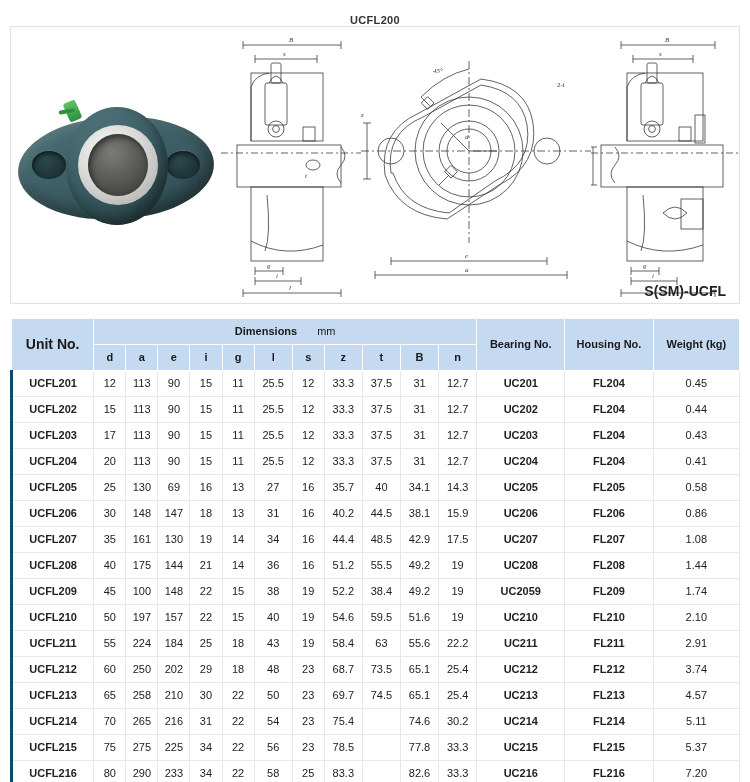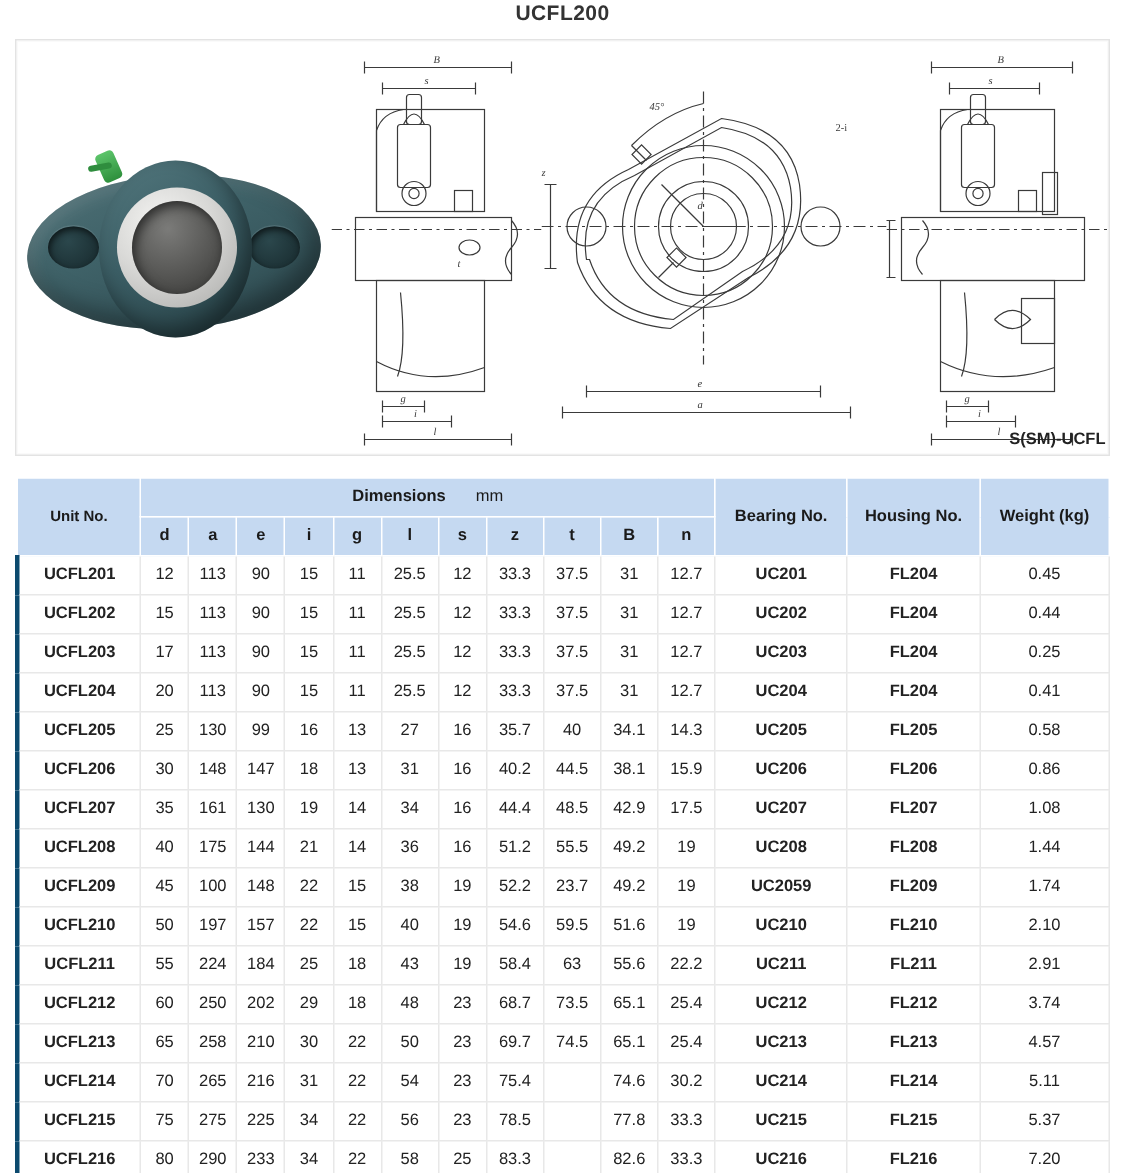--- a/index.html
+++ b/index.html
@@ -8,22 +8,22 @@
     margin: 0; padding: 0;
     width: 750px; height: 782px;
     background: #ffffff;
     font-family: "Liberation Sans", sans-serif;
   }
   .page { width: 750px; height: 782px; position: relative; overflow: hidden; }
 
   
   .title-bar {
     height: 26px;
-    display: flex; align-items: flex-start; justify-content: center;
-    font-size: 14px; font-weight: bold; color: #333;
+    display: flex; align-items: flex-end; justify-content: center;
+    font-size: 11px; font-weight: bold; color: #333;
     letter-spacing: .3px;
   }
 
   
   .figure-panel {
     margin: 0 10px;
     height: 278px;
     border: 1px solid #e3e3e3;
     background: #fff;
     position: relative;
@@ -87,22 +87,22 @@
     border-radius: 3px;
     transform: rotate(-24deg);
   }
   .bearing .grease-nipple:after {
     content:""; position:absolute; left:-7px; top:6px;
     width:16px; height:4px; background:#2f8d3e; border-radius:2px;
     transform: rotate(14deg);
   }
 
   .fig-caption {
-    position: absolute; right: 2px; bottom: 4px;
-    font-size: 11px; font-weight: bold; color: #222;
+    position: absolute; right: 13px; bottom: 4px;
+    font-size: 14px; font-weight: bold; color: #222;
   }
   svg { display: block; }
 
   
   .table-wrap { margin: 14px 10px 0 10px; }
   table.spec {
     width: 100%;
     border-collapse: collapse;
     font-size: 11px;
     color: #222;
@@ -115,21 +115,21 @@
     line-height: 25px;
     white-space: nowrap;
   }
   table.spec thead th {
     background: #c5d9f1;
     color: #1a1a1a;
     font-weight: bold;
     font-size: 11px;
   }
   table.spec thead th.sub { font-weight: bold; font-size: 11px; }
-  table.spec thead th.unitno { font-size: 10px; }
+  table.spec thead th.unitno { font-size: 14px; }
   table.spec thead th.dims { font-weight: bold; }
   table.spec thead th.dims .mm { font-weight: normal; padding-left: 20px; }
   table.spec tbody td {
     background: #ffffff;
     border: 1px solid #e8e8e8;
   }
   table.spec tbody td.unit,
   table.spec tbody td.bearing-no,
   table.spec tbody td.housing-no {
     font-weight: bold;
@@ -379,21 +379,21 @@
             <td>15</td>
             <td>11</td>
             <td>25.5</td>
             <td>12</td>
             <td>33.3</td>
             <td>37.5</td>
             <td>31</td>
             <td>12.7</td>
             <td class="bearing-no">UC203</td>
             <td class="housing-no">FL204</td>
-            <td>0.25</td>
+            <td>0.43</td>
           </tr>
           <tr>
             <td class="unit">UCFL204</td>
             <td>20</td>
             <td>113</td>
             <td>90</td>
             <td>15</td>
             <td>11</td>
             <td>25.5</td>
             <td>12</td>
@@ -402,21 +402,21 @@
             <td>31</td>
             <td>12.7</td>
             <td class="bearing-no">UC204</td>
             <td class="housing-no">FL204</td>
             <td>0.41</td>
           </tr>
           <tr>
             <td class="unit">UCFL205</td>
             <td>25</td>
             <td>130</td>
-            <td>99</td>
+            <td>69</td>
             <td>16</td>
             <td>13</td>
             <td>27</td>
             <td>16</td>
             <td>35.7</td>
             <td>40</td>
             <td>34.1</td>
             <td>14.3</td>
             <td class="bearing-no">UC205</td>
             <td class="housing-no">FL205</td>
@@ -476,21 +476,21 @@
           <tr>
             <td class="unit">UCFL209</td>
             <td>45</td>
             <td>100</td>
             <td>148</td>
             <td>22</td>
             <td>15</td>
             <td>38</td>
             <td>19</td>
             <td>52.2</td>
-            <td>23.7</td>
+            <td>38.4</td>
             <td>49.2</td>
             <td>19</td>
             <td class="bearing-no">UC2059</td>
             <td class="housing-no">FL209</td>
             <td>1.74</td>
           </tr>
           <tr>
             <td class="unit">UCFL210</td>
             <td>50</td>
             <td>197</td>

